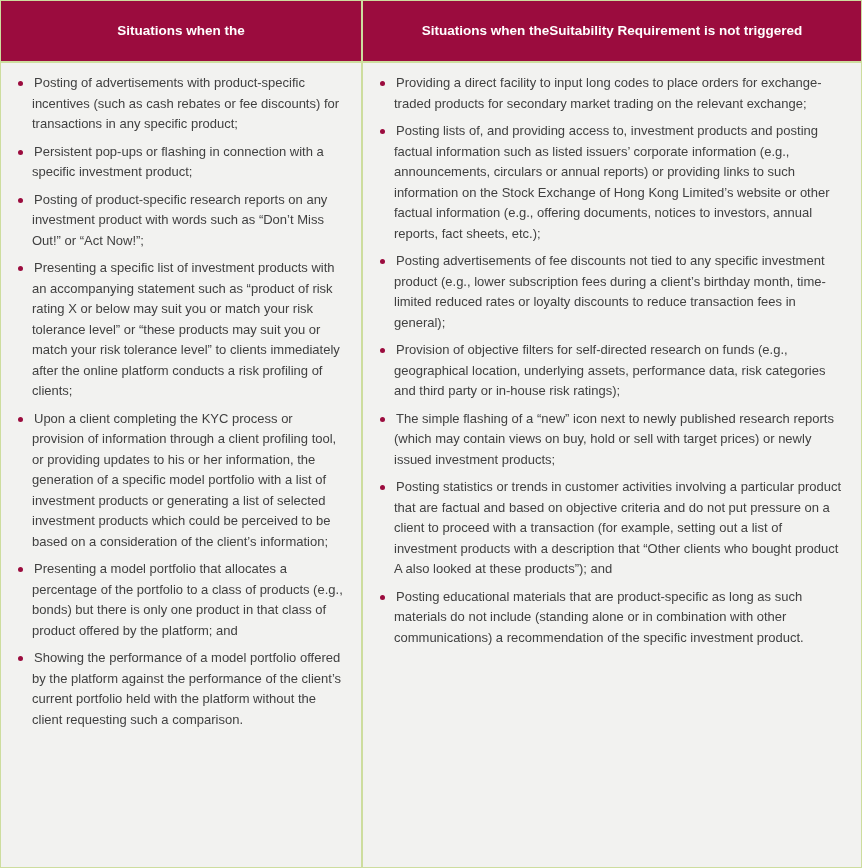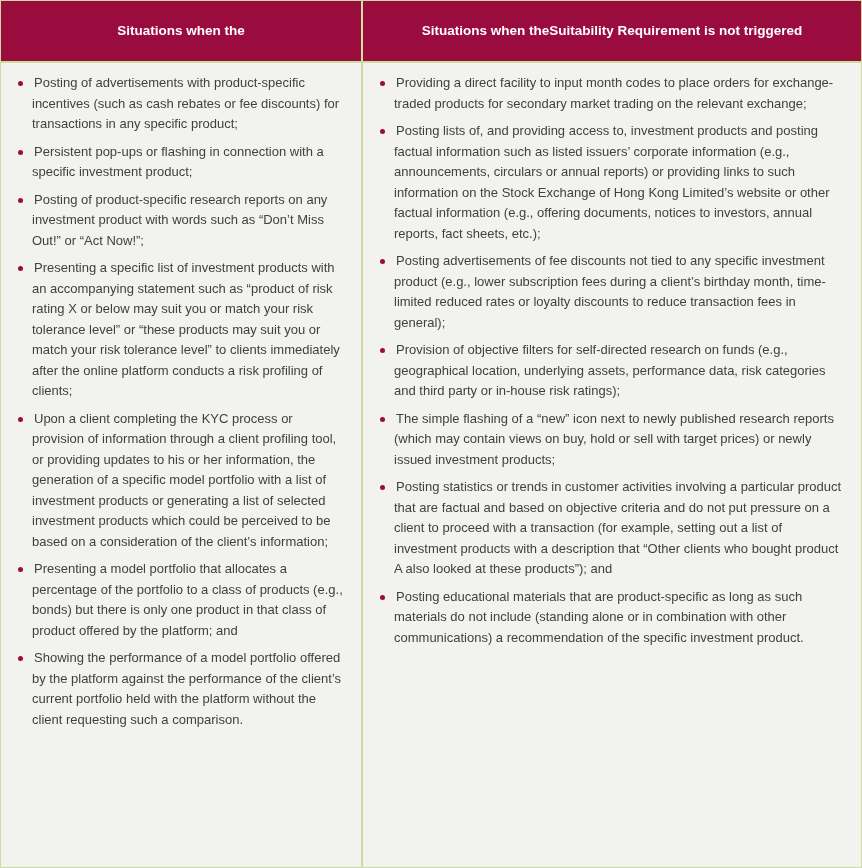--- a/index.html
+++ b/index.html
@@ -69,21 +69,21 @@
   <ul class="bcell">
       <li>Posting of advertisements with product-specific incentives (such as cash rebates or fee discounts) for transactions in any specific product;</li>
       <li>Persistent pop-ups or flashing in connection with a specific investment product;</li>
       <li>Posting of product-specific research reports on any investment product with words such as “Don’t Miss Out!” or “Act Now!”;</li>
       <li>Presenting a specific list of investment products with an accompanying statement such as “product of risk rating X or below may suit you or match your risk tolerance level” or “these products may suit you or match your risk tolerance level” to clients immediately after the online platform conducts a risk profiling of clients;</li>
       <li>Upon a client completing the KYC process or provision of information through a client profiling tool, or providing updates to his or her information, the generation of a specific model portfolio with a list of investment products or generating a list of selected investment products which could be perceived to be based on a consideration of the client’s information;</li>
       <li>Presenting a model portfolio that allocates a percentage of the portfolio to a class of products (e.g., bonds) but there is only one product in that class of product offered by the platform; and</li>
       <li>Showing the performance of a model portfolio offered by the platform against the performance of the client’s current portfolio held with the platform without the client requesting such a comparison.</li>
     </ul>
   <ul class="bcell">
-      <li>Providing a direct facility to input month codes to place orders for exchange-traded products for secondary market trading on the relevant exchange;</li>
+      <li>Providing a direct facility to input long codes to place orders for exchange-traded products for secondary market trading on the relevant exchange;</li>
       <li>Posting lists of, and providing access to, investment products and posting factual information such as listed issuers’ corporate information (e.g., announcements, circulars or annual reports) or providing links to such information on the Stock Exchange of Hong Kong Limited’s website or other factual information (e.g., offering documents, notices to investors, annual reports, fact sheets, etc.);</li>
       <li>Posting advertisements of fee discounts not tied to any specific investment product (e.g., lower subscription fees during a client’s birthday month, time-limited reduced rates or loyalty discounts to reduce transaction fees in general);</li>
       <li>Provision of objective filters for self-directed research on funds (e.g., geographical location, underlying assets, performance data, risk categories and third party or in-house risk ratings);</li>
       <li>The simple flashing of a “new” icon next to newly published research reports (which may contain views on buy, hold or sell with target prices) or newly issued investment products;</li>
       <li>Posting statistics or trends in customer activities involving a particular product that are factual and based on objective criteria and do not put pressure on a client to proceed with a transaction (for example, setting out a list of investment products with a description that “Other clients who bought product A also looked at these products”); and</li>
       <li>Posting educational materials that are product-specific as long as such materials do not include (standing alone or in combination with other communications) a recommendation of the specific investment product.</li>
     </ul>
 </div>
 
 </body></html>

